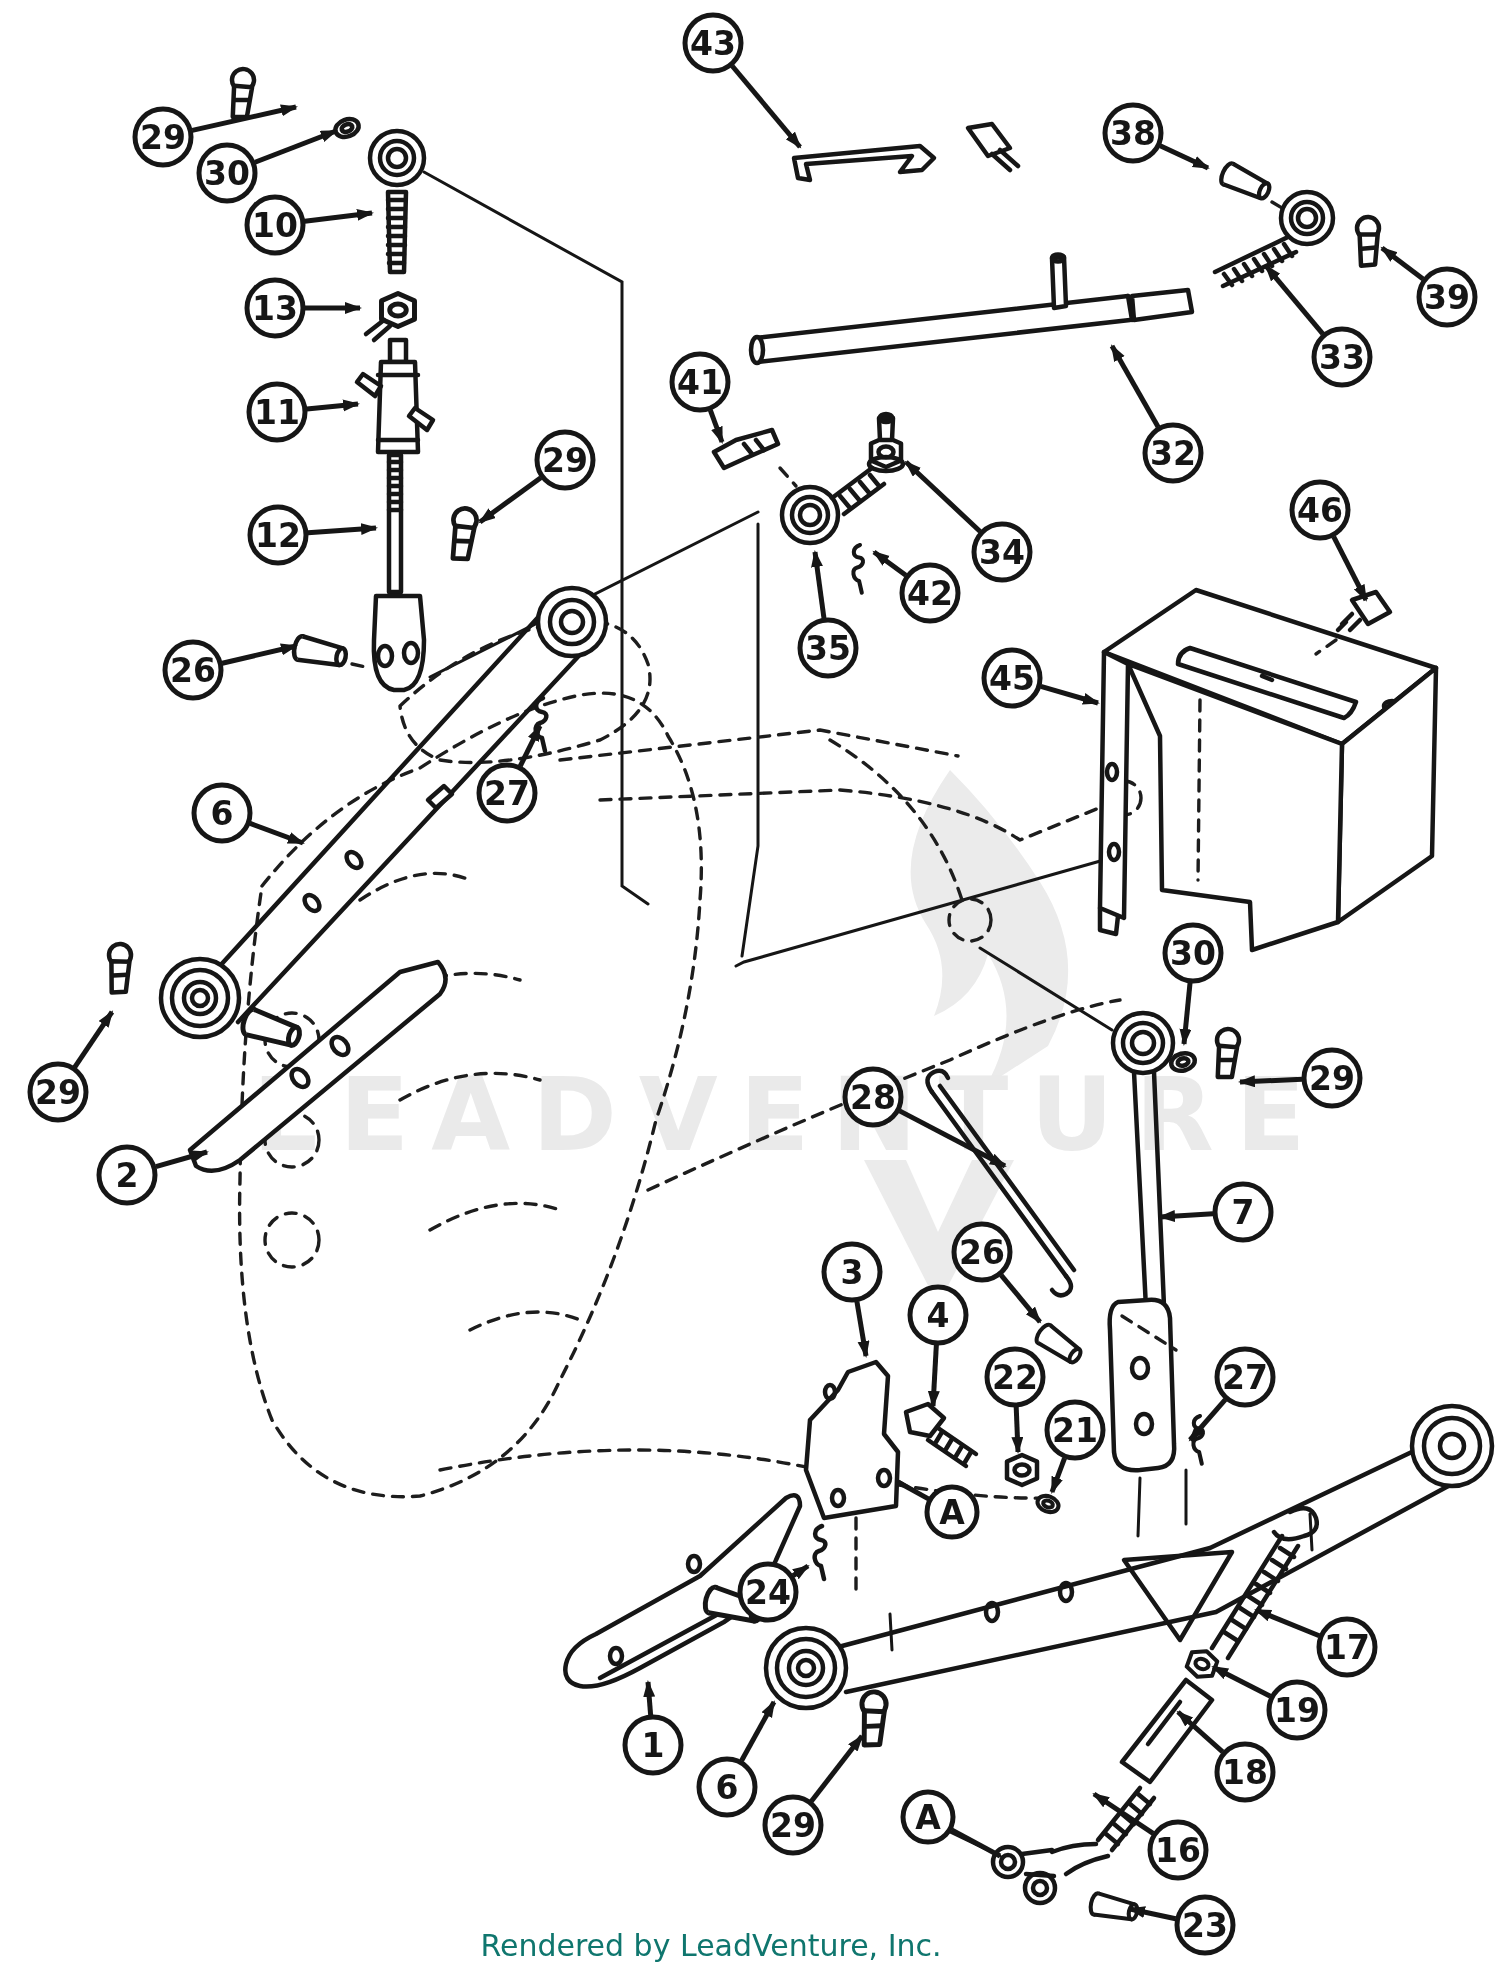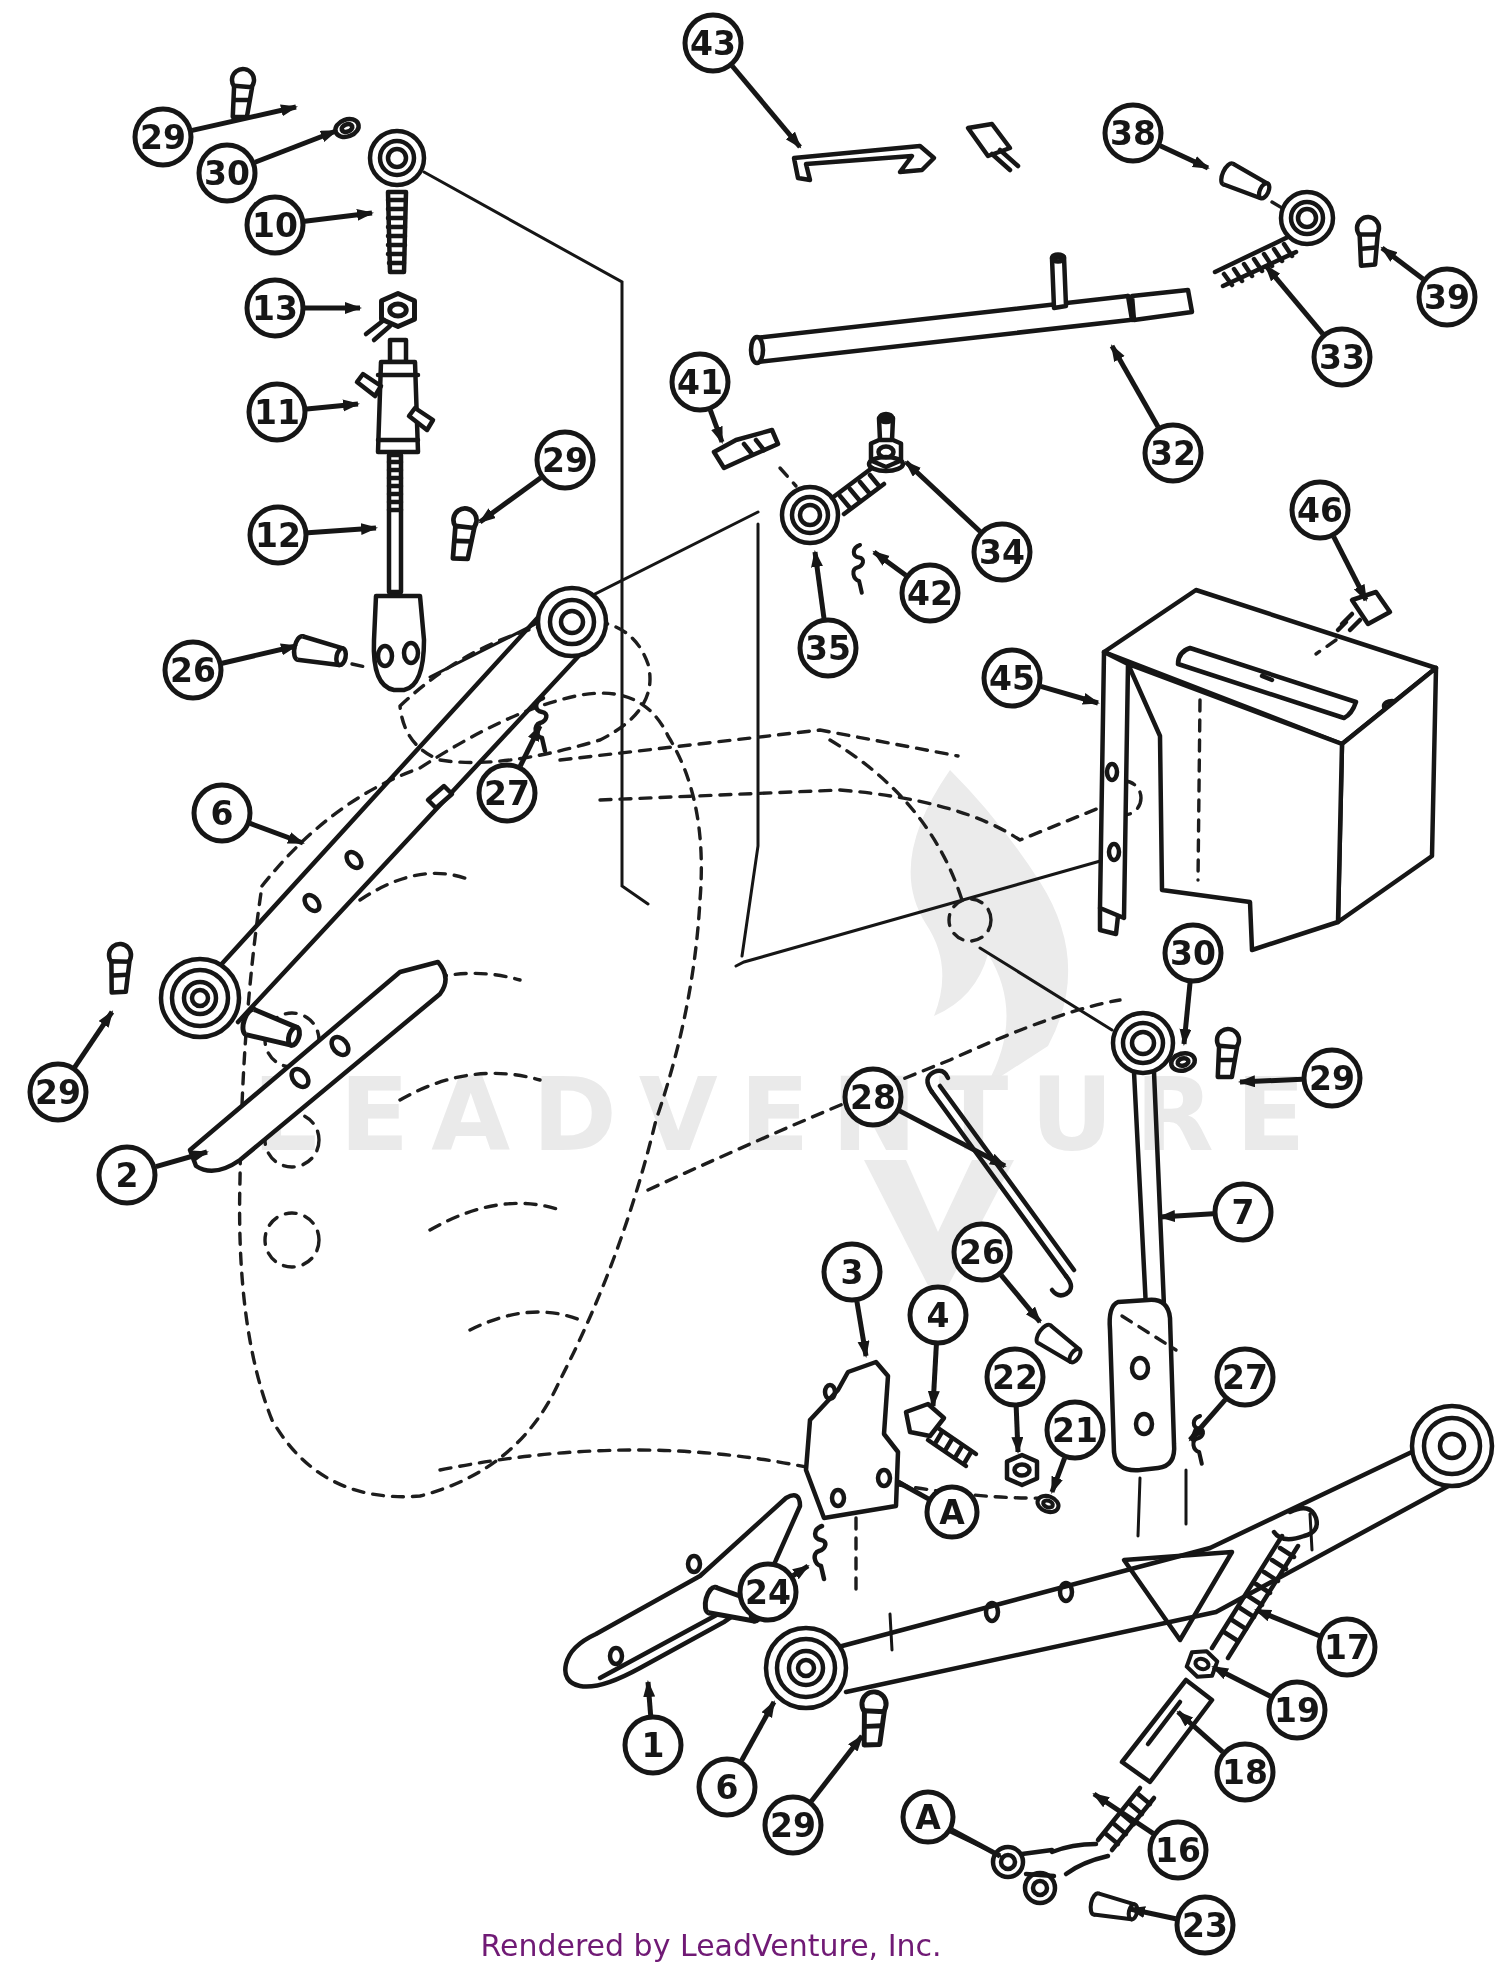--- a/index.html
+++ b/index.html
@@ -9,21 +9,21 @@
   .ink{stroke:#161616;fill:none;stroke-width:4.5;stroke-linecap:round;stroke-linejoin:round;}
   .inkw{stroke:#161616;fill:#ffffff;stroke-width:4.5;stroke-linejoin:round;}
   .thin{stroke:#161616;fill:none;stroke-width:3;stroke-linecap:round;}
   .dash{stroke:#1d1d1d;fill:none;stroke-width:3.4;stroke-dasharray:11 9;stroke-linecap:round;stroke-linejoin:round;}
   .wm{fill:#ebebeb;}
   .callout-line{stroke:#161616;stroke-width:5;fill:none;}
   .callout-circle{stroke:#161616;stroke-width:5;fill:#ffffff;}
   .callout-num{font-family:"DejaVu Sans","Liberation Sans",sans-serif;font-weight:bold;
                font-size:33px;fill:#161616;text-anchor:middle;}
   #footer{position:absolute;left:0;top:1928px;width:1422px;text-align:center;
-          font-size:30px;color:#701a75;}
+          font-size:30px;color:#0f766e;}
   #wmtext{font-family:"DejaVu Sans","Liberation Sans",sans-serif;font-weight:bold;
           font-size:102px;letter-spacing:22px;fill:#eaeaea;text-anchor:middle;}
 </style>
 </head>
 <body>
 
 <div id="page">
 <svg width="1500" height="1970" viewBox="0 0 1500 1970">
   <defs>
     <marker id="arrow" markerUnits="userSpaceOnUse" markerWidth="20" markerHeight="16" refX="15" refY="6" orient="auto">

